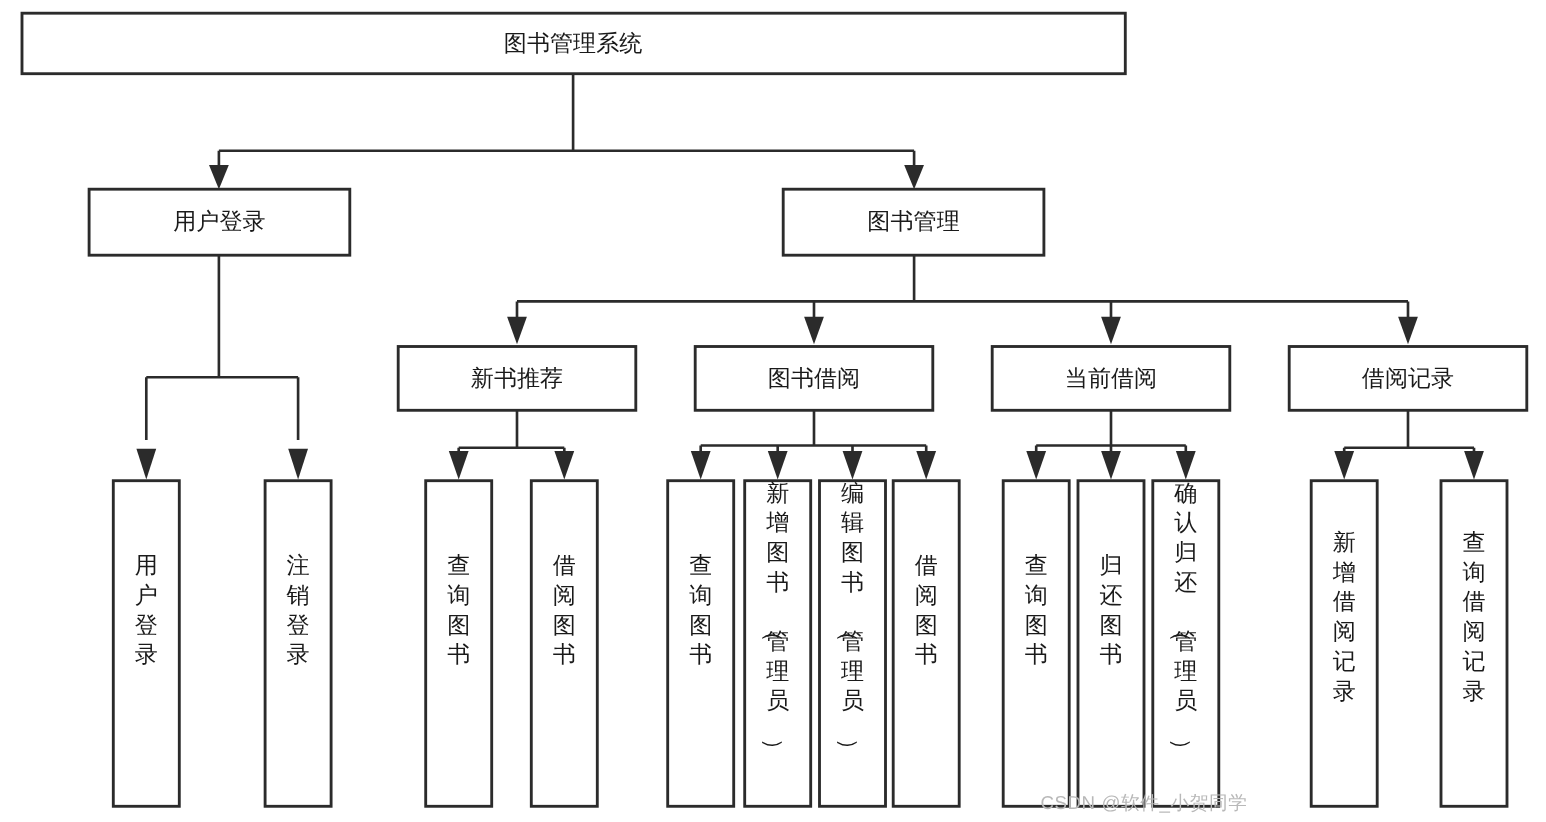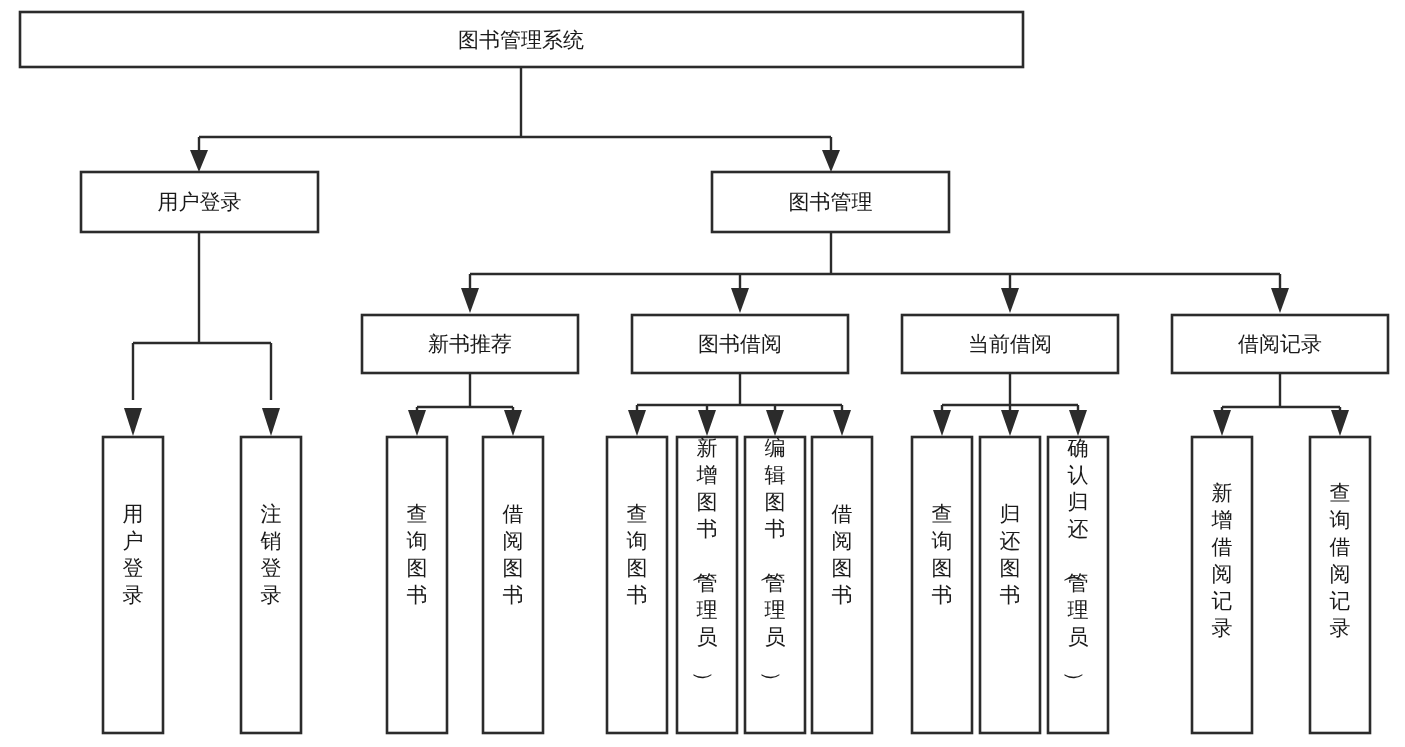--- a/index.html
+++ b/index.html
@@ -196,13 +196,14 @@
       <rect class="node-rect" x="1192" y="437" width="60" height="296"></rect>
       <text class="node-label-vert" x="1222" y="500"><tspan x="1222" dy="0">新</tspan><tspan x="1222" dy="27">增</tspan><tspan x="1222" dy="27">借</tspan><tspan x="1222" dy="27">阅</tspan><tspan x="1222" dy="27">记</tspan><tspan x="1222" dy="27">录</tspan></text>
     </g>
     <g>
       <rect class="node-rect" x="1310" y="437" width="60" height="296"></rect>
       <text class="node-label-vert" x="1340" y="500"><tspan x="1340" dy="0">查</tspan><tspan x="1340" dy="27">询</tspan><tspan x="1340" dy="27">借</tspan><tspan x="1340" dy="27">阅</tspan><tspan x="1340" dy="27">记</tspan><tspan x="1340" dy="27">录</tspan></text>
     </g>
 
   </svg>
 
+  <div class="watermark">CSDN @软件_小贺同学</div>
 </div>
 
 </body></html>

